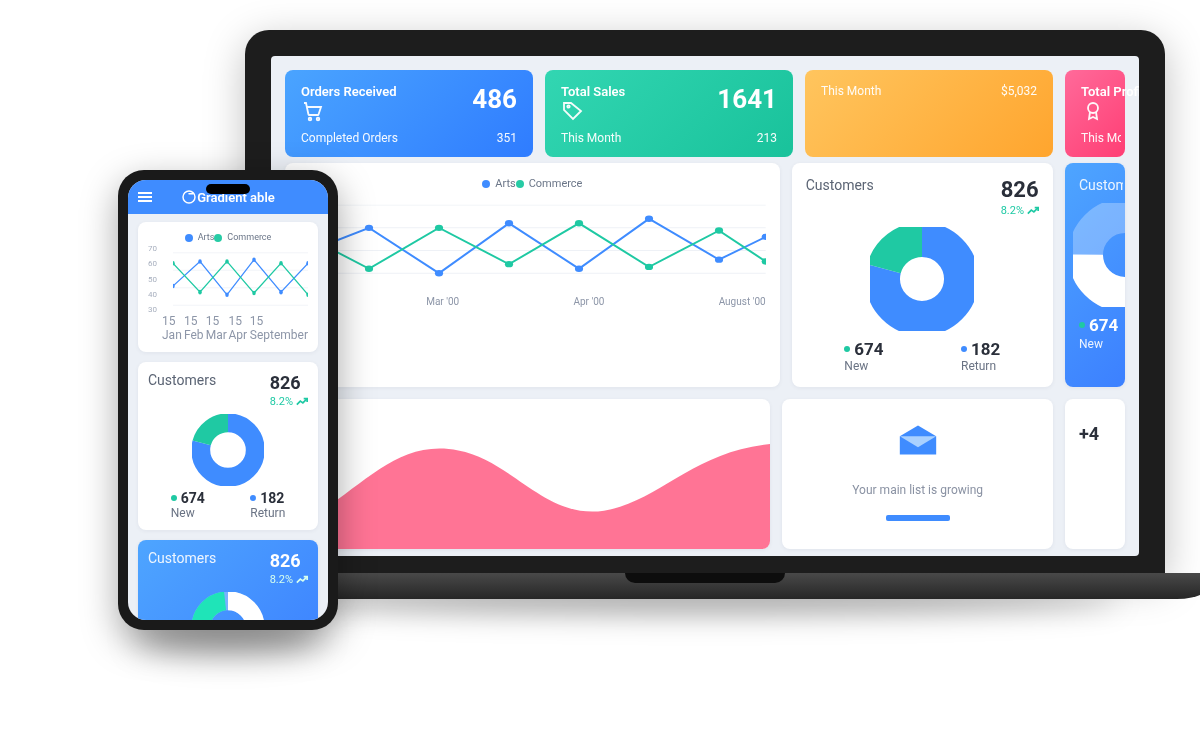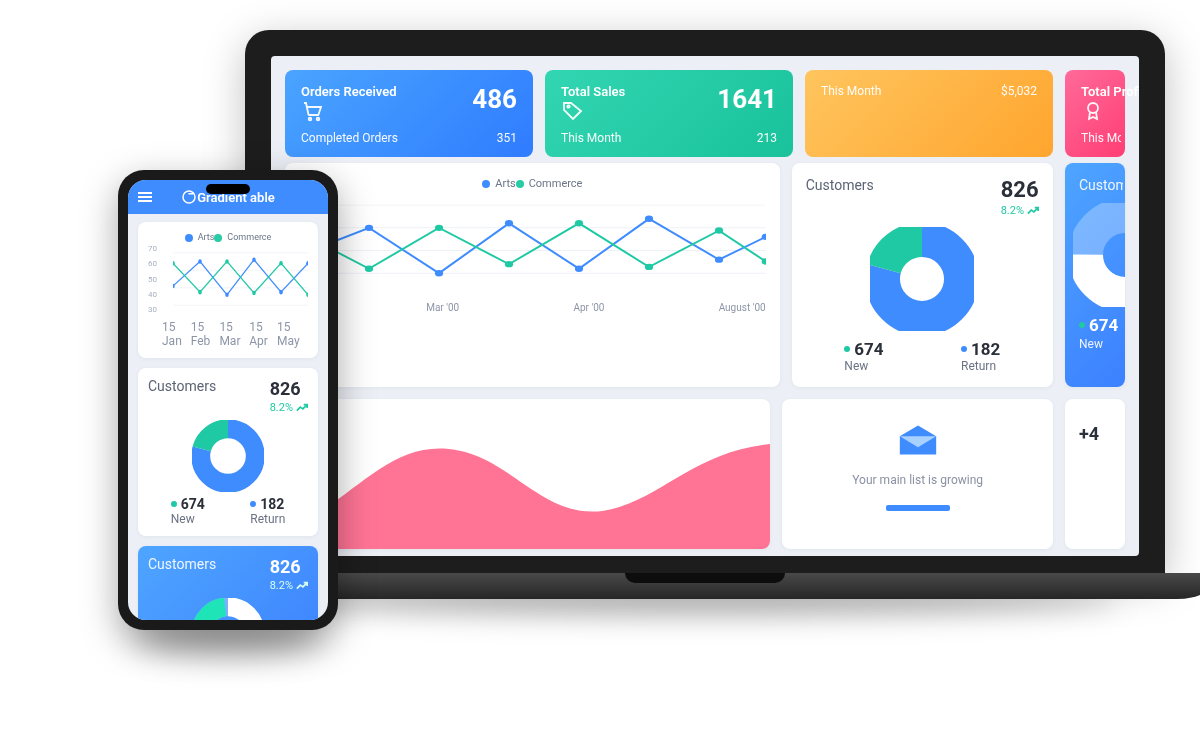--- a/index.html
+++ b/index.html
@@ -39,21 +39,21 @@
   .card{background:#fff;border-radius:8px;box-shadow:0 1px 4px rgba(30,40,70,.06);padding:14px;position:relative;overflow:hidden}
   .card.flex-lg{flex:2}
   .card.flex-sm{flex:1}
 
   .legend{display:flex;justify-content:center;font-size:11px;color:#6b7688;margin-bottom:6px}
   .legend .dot{display:inline-block;width:8px;height:8px;border-radius:50%;margin-right:5px;vertical-align:middle}
   .dot.blue{background:#3f8cff}
   .dot.teal{background:#27cba5}
 
   .ylabels{display:flex;flex-direction:column;justify-content:space-between;font-size:8px;color:#a8b0bf;height:100px}
-  .xlabels{display:flex;justify-content:space-between;font-size:10px;color:#8d96a8;margin-top:6px}
+  .xlabels{display:flex;justify-content:space-between;font-size:10px;color:#8d96a8;}
   .chartwrap{display:flex;gap:16px}
   .chartplot{flex:1;height:100px;position:relative}
   .chartplot svg{width:100%;height:100%}
 
   .cust-head{display:flex;justify-content:space-between;align-items:flex-start}
   .cust-head .lbl{font-size:14px;color:#5b6474}
   .cust-head .num{font-size:22px;font-weight:700;color:#2a2f3a;text-align:right}
   .cust-head .pct{font-size:11px;color:#1ec9a4;text-align:right;margin-top:2px}
   .pct svg{width:12px;height:10px;stroke:#1ec9a4;fill:none;stroke-width:2;vertical-align:middle;margin-left:3px}
   .donut{width:104px;height:104px;margin:10px auto 8px;display:block}
@@ -65,21 +65,21 @@
   .bullet.blue{background:#3f8cff}
 
   .tile-blue{background:linear-gradient(135deg,#4ea5ff,#3c80ff);color:#fff}
   .tile-blue .cust-head .lbl,.tile-blue .metrics{color:rgba(255,255,255,.9)}
   .tile-blue .cust-head .num,.tile-blue .metrics .v{color:#fff}
 
   .sub-card{min-height:150px;text-align:center;padding-top:24px}
   .sub-card .env{width:40px;height:34px;margin:0 auto 8px}
   .sub-big{font-size:18px;font-weight:700;color:#2b303b}
   .sub-big .hl{color:#2f7cff}
-  .sub-sub{font-size:12px;color:#8a92a3;margin-top:4px}
+  .sub-sub{font-size:12px;color:#8a92a3;margin-top:14px}
 
   .area-card{min-height:150px;padding:0}
   .area-card svg{width:100%;height:150px;display:block}
 
   
   .p-header{background:#3f8cff;color:#fff;height:34px;display:flex;align-items:center;justify-content:center;font-size:13px;font-weight:600;position:relative}
   .p-header .ham{position:absolute;left:10px;width:14px;height:10px}
   .p-header .ham span{display:block;height:2px;background:#fff;margin-bottom:2px}
   .p-body{padding:8px 10px 0}
   .p-body .card{margin-bottom:10px;padding:10px}
@@ -347,21 +347,21 @@
                       <circle cx="200" cy="58" r="2.6"></circle>
                     </g>
                 </svg>
               </div>
             </div>
             <div class="xlabels" style="padding-left:14px">
               <span>15 Jan</span>
                 <span>15 Feb</span>
                 <span>15 Mar</span>
                 <span>15 Apr</span>
-                <span>15 May</span>
+                <span>15 September</span>
             </div>
           </div>
 
           <div class="card">
             <div class="cust-head">
               <span class="lbl">Customers</span>
               <span>
                 <span class="num">826</span>
                 <div class="pct"><span>8.2%</span><svg viewBox="0 0 14 10">
                       <polyline points="1,8 5,4 8,6 13,1"></polyline>

